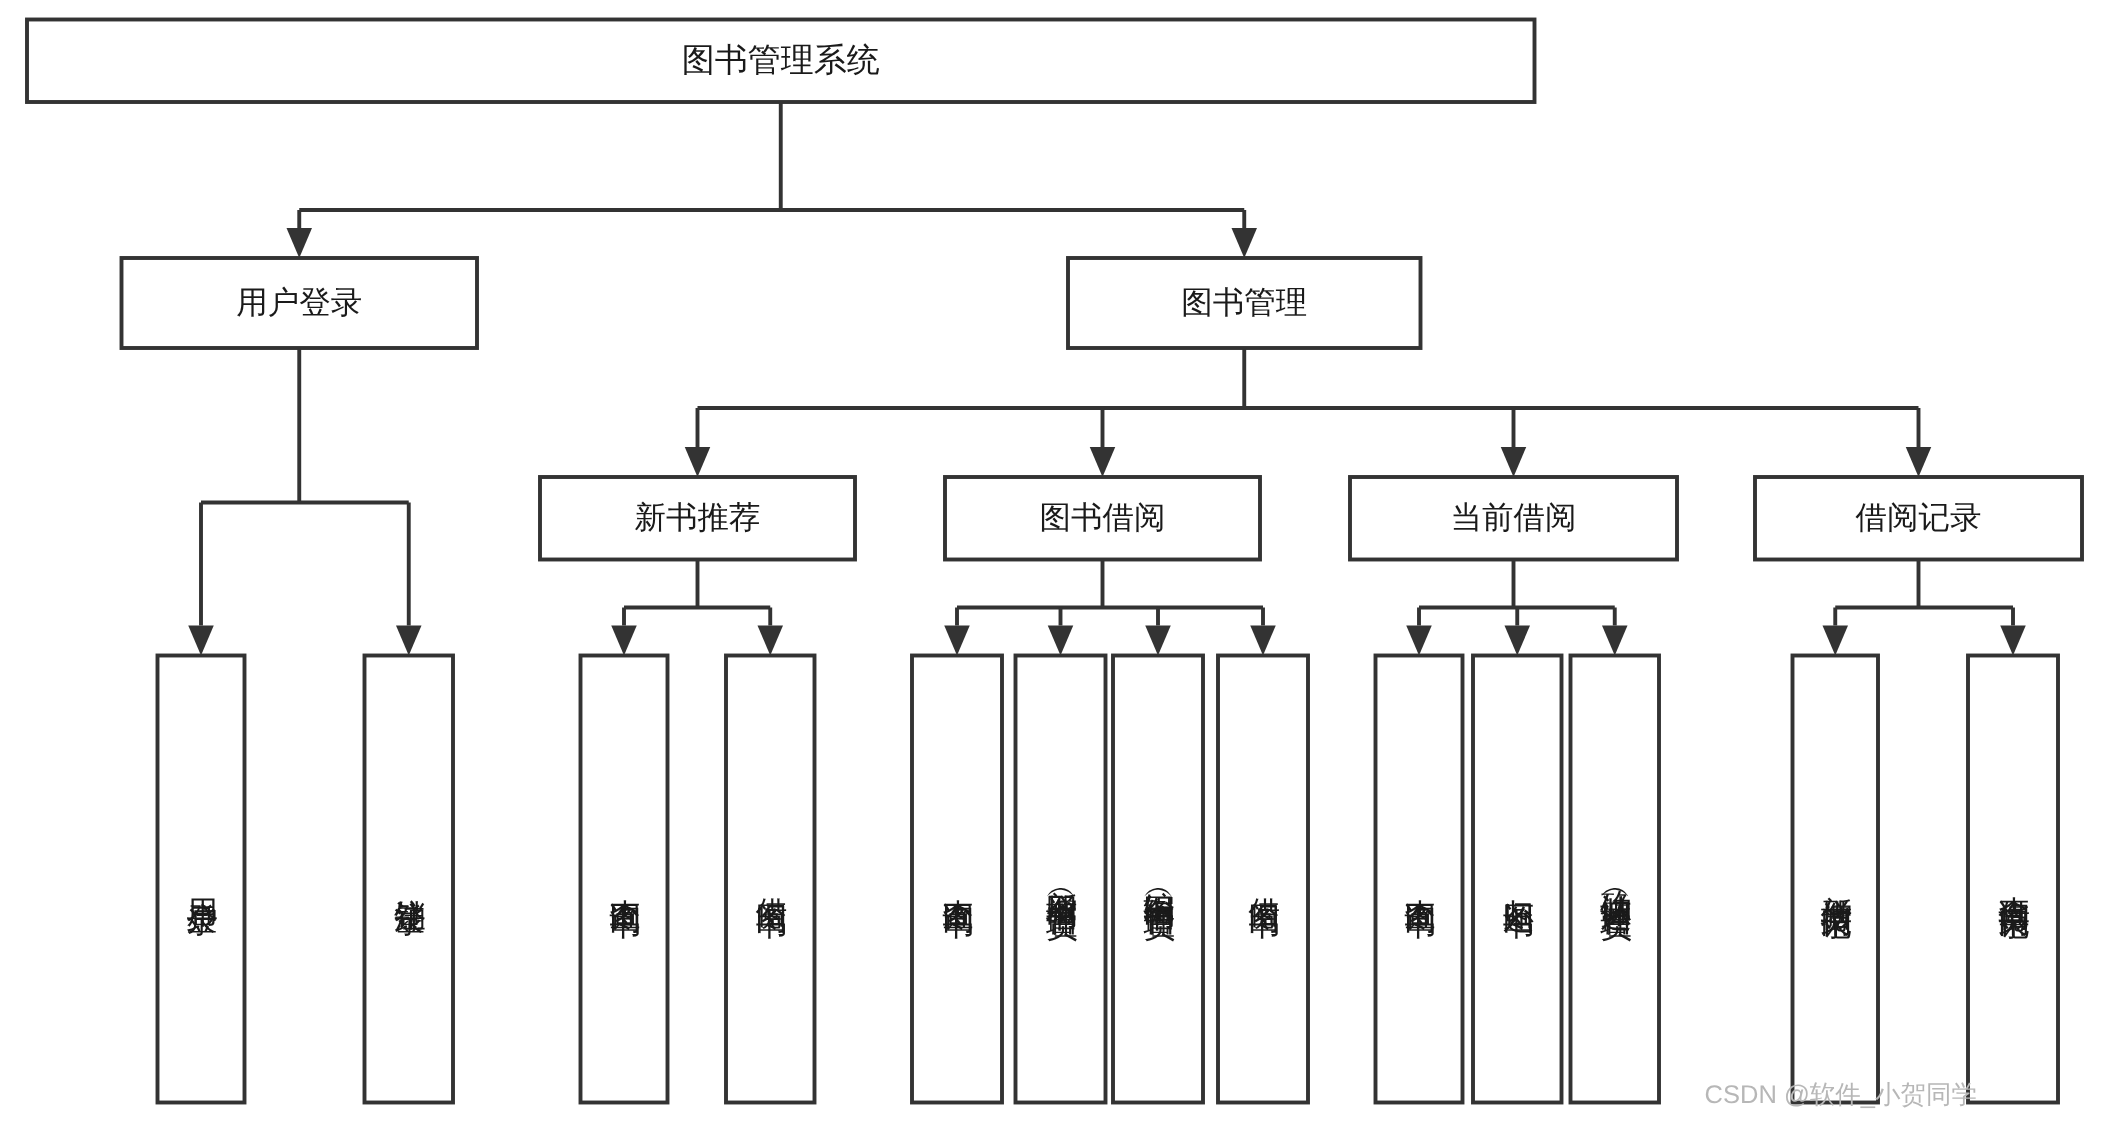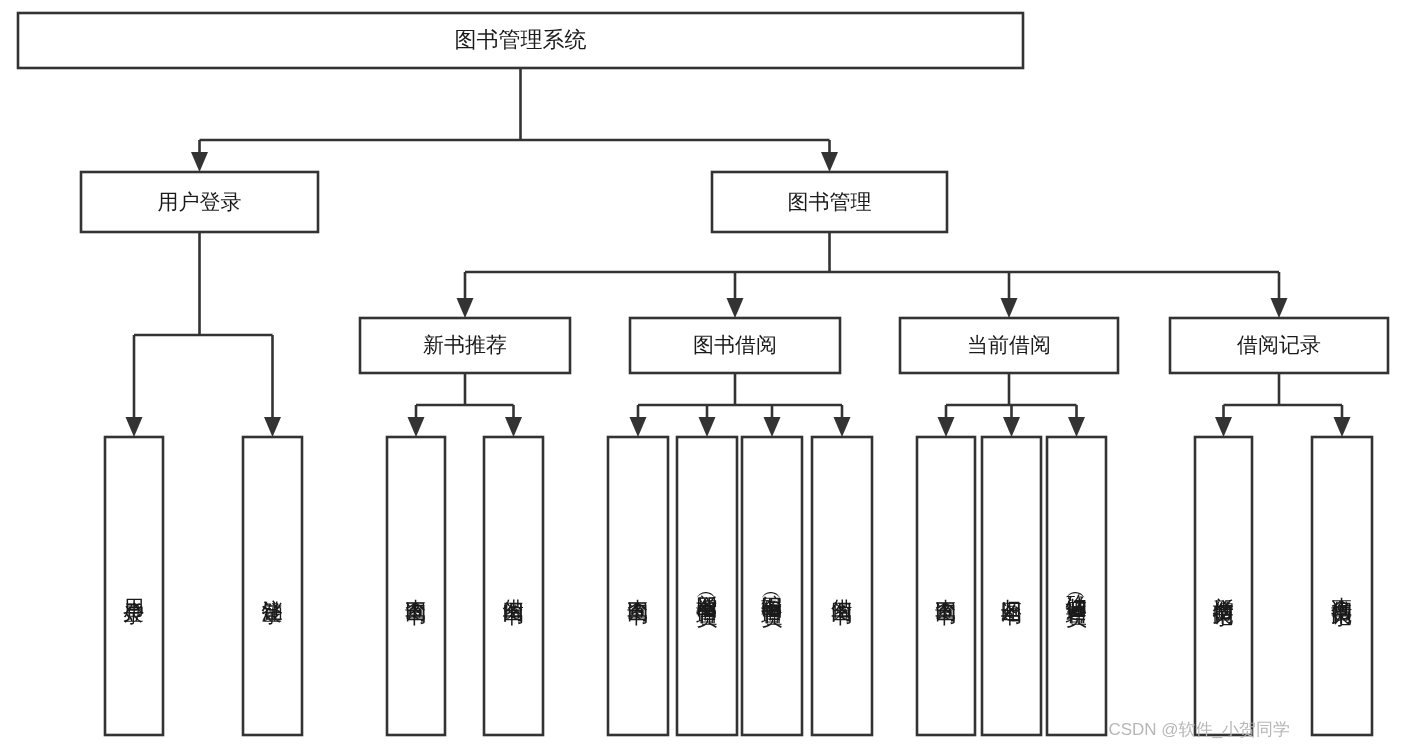--- a/index.html
+++ b/index.html
@@ -62,21 +62,21 @@
     stroke-width: 2.6;
     fill: none;
     stroke-linecap: butt;
   }
   .arrow-head {
     fill: #333333;
     stroke: none;
   }
   .watermark {
     position: absolute;
-    right: 28px;
+    right: 0;
     bottom: 6px;
     font-family: "Liberation Sans", "DejaVu Sans", sans-serif;
     font-size: 17px;
     color: #b7b7b7;
     white-space: nowrap;
     pointer-events: none;
   }
 </style>
 </head>
 <body>

